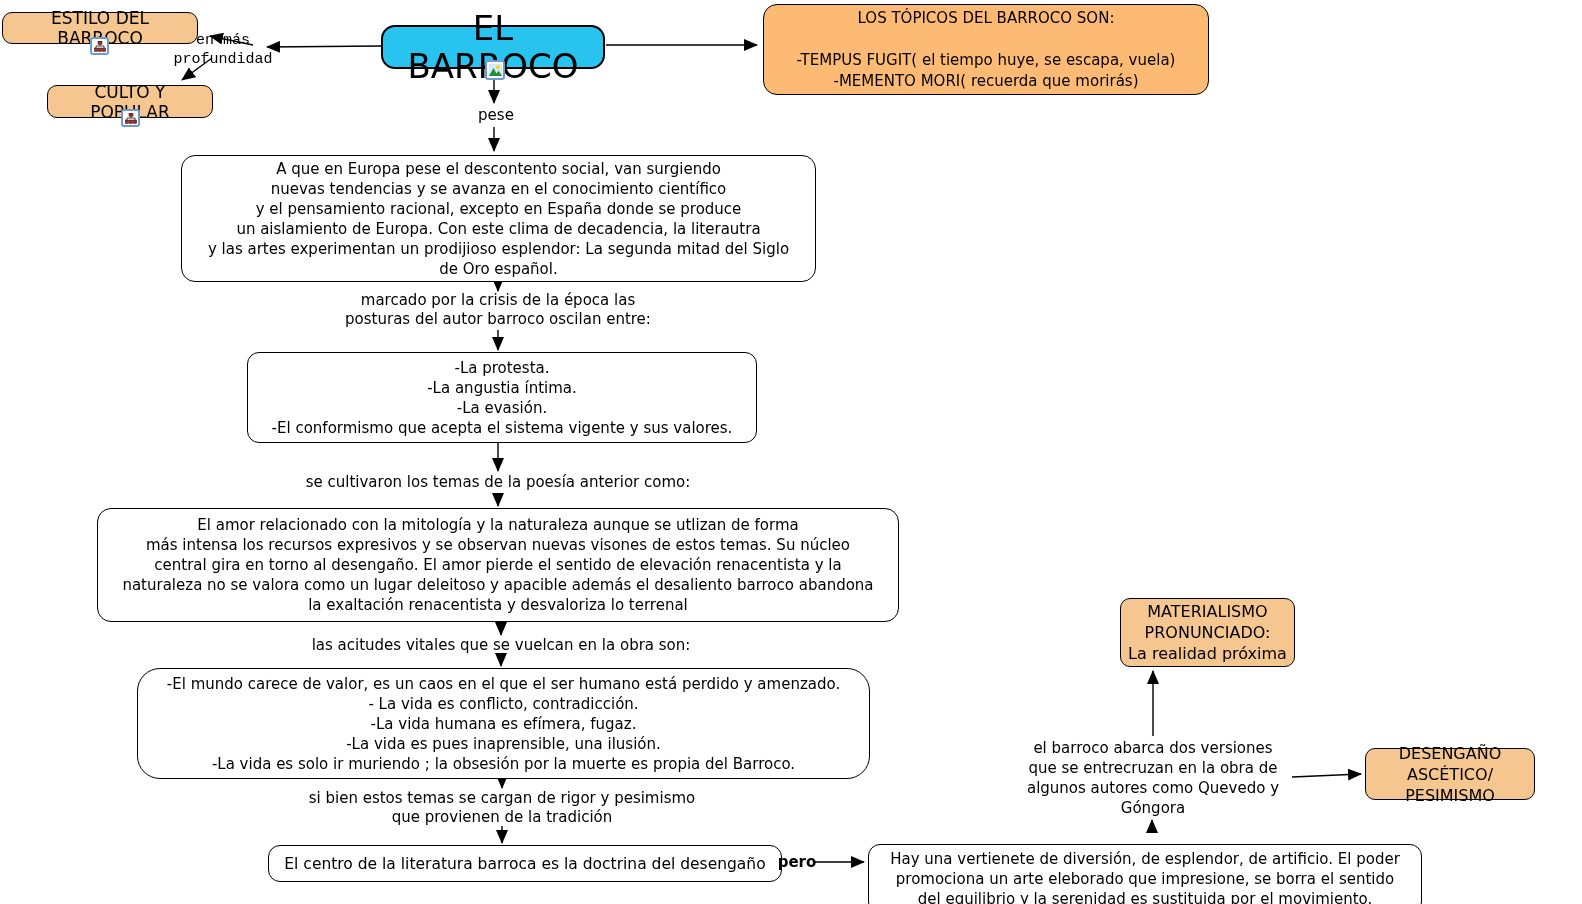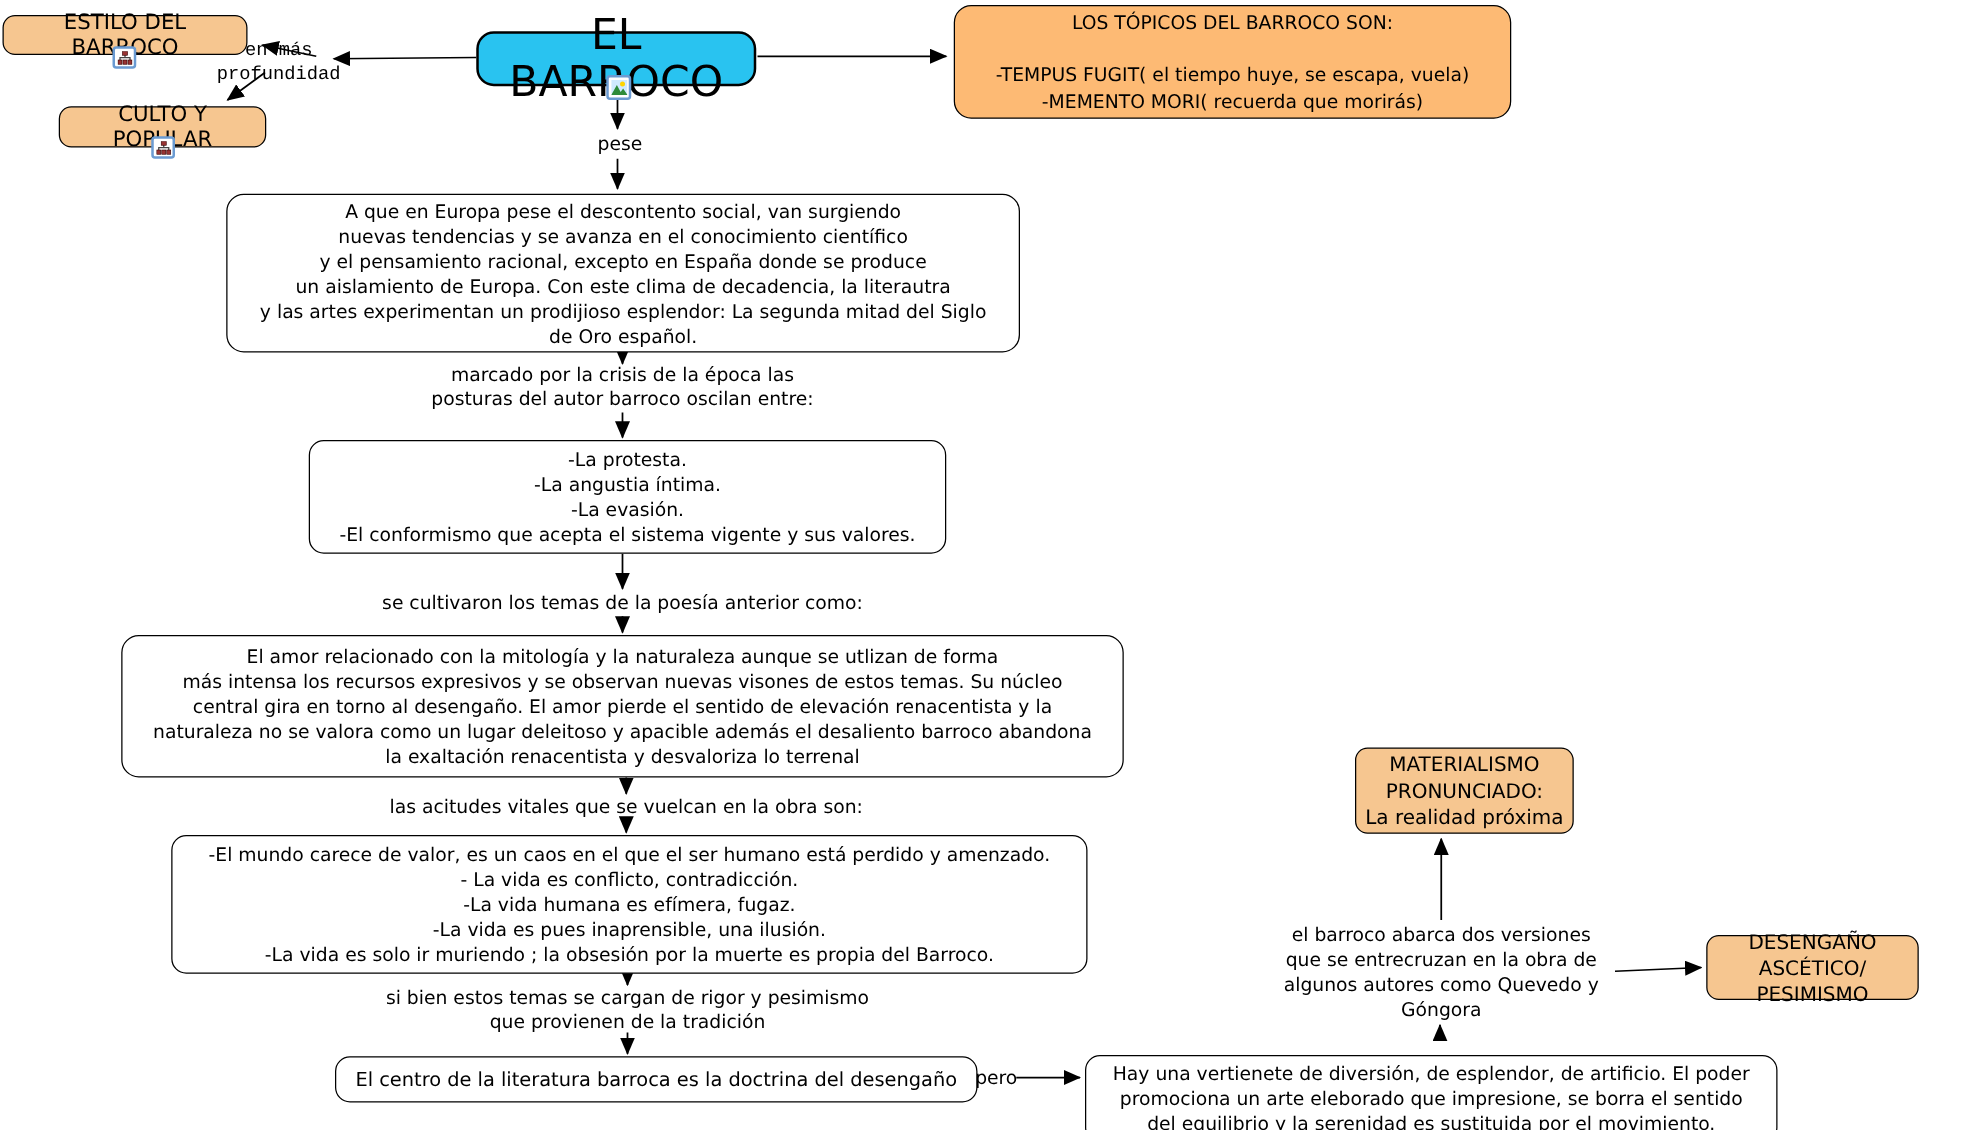--- a/index.html
+++ b/index.html
@@ -84,33 +84,33 @@
 -La angustia íntima.
 -La evasión.
 -El conformismo que acepta el sistema vigente y sus valores.</div>
 
   <div class="node" style="left:97px;top:508px;width:802px;height:114px;border-radius:14px;">El amor relacionado con la mitología y la naturaleza aunque se utlizan de forma
 más intensa los recursos expresivos y se observan nuevas visones de estos temas. Su núcleo
 central gira en torno al desengaño. El amor pierde el sentido de elevación renacentista y la
 naturaleza no se valora como un lugar deleitoso y apacible además el desaliento barroco abandona
 la exaltación renacentista y desvaloriza lo terrenal</div>
 
-  <div class="node" style="left:137px;top:668px;width:733px;height:111px;">-El mundo carece de valor, es un caos en el que el ser humano está perdido y amenzado.
+  <div class="node" style="left:137px;top:668px;width:733px;height:111px;border-radius:23px;">-El mundo carece de valor, es un caos en el que el ser humano está perdido y amenzado.
 - La vida es conflicto, contradicción.
 -La vida humana es efímera, fugaz.
 -La vida es pues inaprensible, una ilusión.
 -La vida es solo ir muriendo ; la obsesión por la muerte es propia del Barroco.</div>
 
   <div class="node" style="left:268px;top:845px;width:514px;height:37px;font-size:15.5px;">El centro de la literatura barroca es la doctrina del desengaño</div>
 
   <div class="node" style="left:868px;top:828px;width:554px;height:70px;margin-top:16px;">Hay una vertienete de diversión, de esplendor, de artificio. El poder
 promociona un arte eleborado que impresione, se borra el sentido
 del equilibrio y la serenidad es sustituida por el movimiento.</div>
 
-  <div class="node concept" style="left:1084px;top:598px;width:175px;height:69px;font-size:16px;line-height:21px;">MATERIALISMO
+  <div class="node concept" style="left:1120px;top:598px;width:175px;height:69px;font-size:16px;line-height:21px;">MATERIALISMO
 PRONUNCIADO:
 La realidad próxima</div>
 
   <div class="node concept" style="left:1365px;top:748px;width:170px;height:52px;font-size:16px;line-height:21px;">DESENGAÑO ASCÉTICO/
 PESIMISMO</div>
 
   <div class="lbl" style="left:143px;top:31px;width:160px;font-family:Liberation Mono, monospace;">en más
 profundidad</div>
 
   <div class="lbl" style="left:456px;top:106px;width:80px;">pese</div>
@@ -118,21 +118,21 @@
   <div class="lbl" style="left:298px;top:291px;width:400px;text-align:center;">marcado por la crisis de la época las
 posturas del autor barroco oscilan entre:</div>
 
   <div class="lbl" style="left:278px;top:473px;width:440px;">se cultivaron los temas de la poesía anterior como:</div>
 
   <div class="lbl" style="left:301px;top:636px;width:400px;">las acitudes vitales que se vuelcan en la obra son:</div>
 
   <div class="lbl" style="left:302px;top:789px;width:400px;">si bien estos temas se cargan de rigor y pesimismo
 que provienen de la tradición</div>
 
-  <div class="lbl" style="left:772px;top:853px;width:50px;">pero</div>
+  <div class="lbl" style="left:772px;top:853px;width:50px;font-weight:bold;">pero</div>
 
   <div class="lbl" style="left:1013px;top:738px;width:280px;line-height:20px;">el barroco abarca dos versiones
 que se entrecruzan en la obra de
 algunos autores como Quevedo y
 Góngora</div>
 
   <div class="res-icon" style="left:90px;top:37px;">
     <svg width="12" height="11" viewBox="0 0 12 11">
       <path d="M6 3 V5 M2 7 V5 H10 V7" stroke="#444" fill="none" stroke-width="1"></path>
       <rect x="4" y="0" width="4" height="3.2" fill="#993333" stroke="#330000" stroke-width="0.5"></rect>

